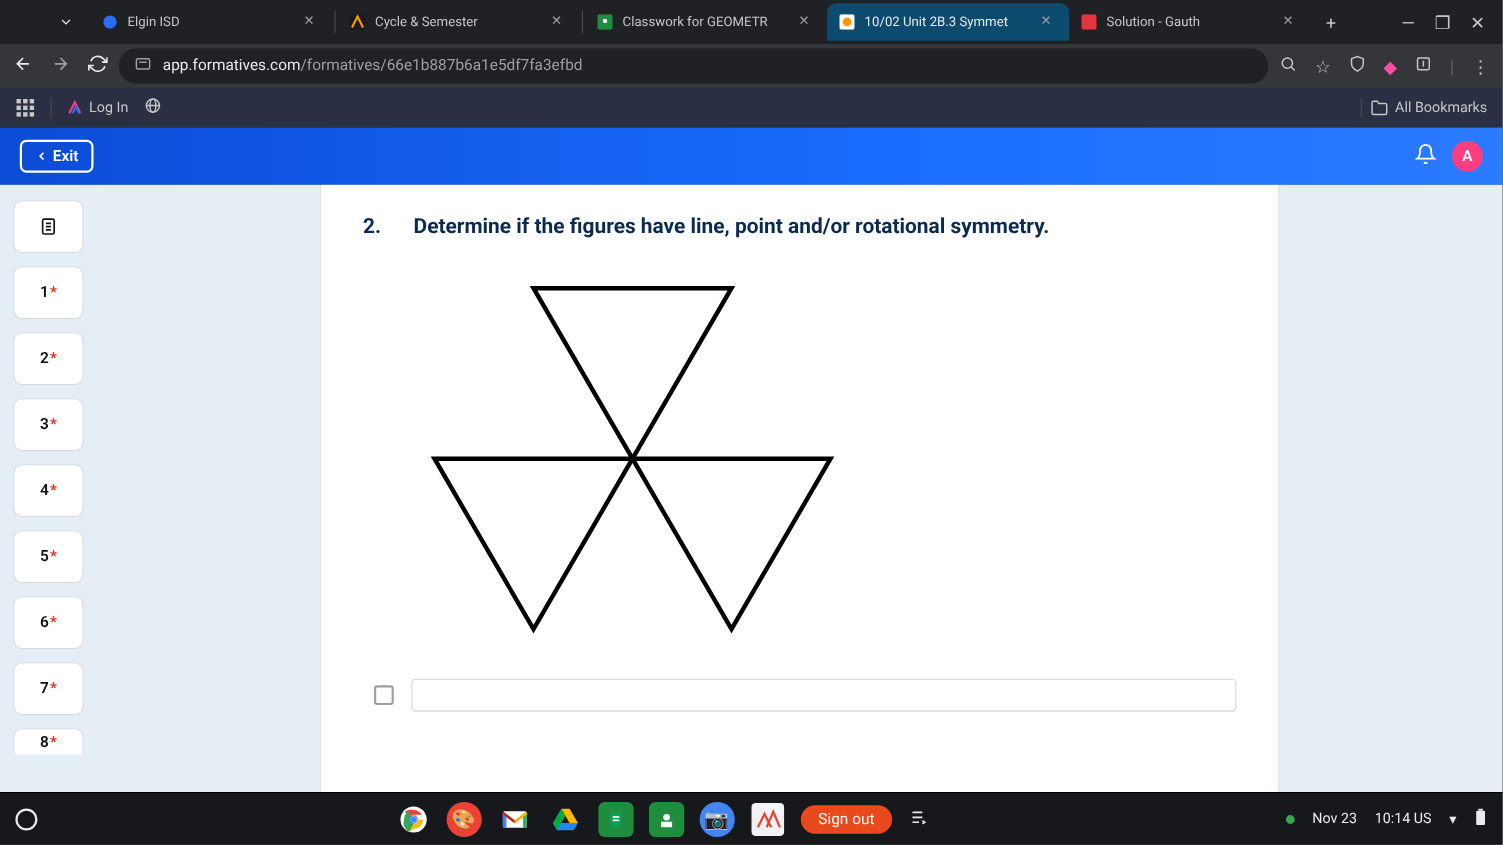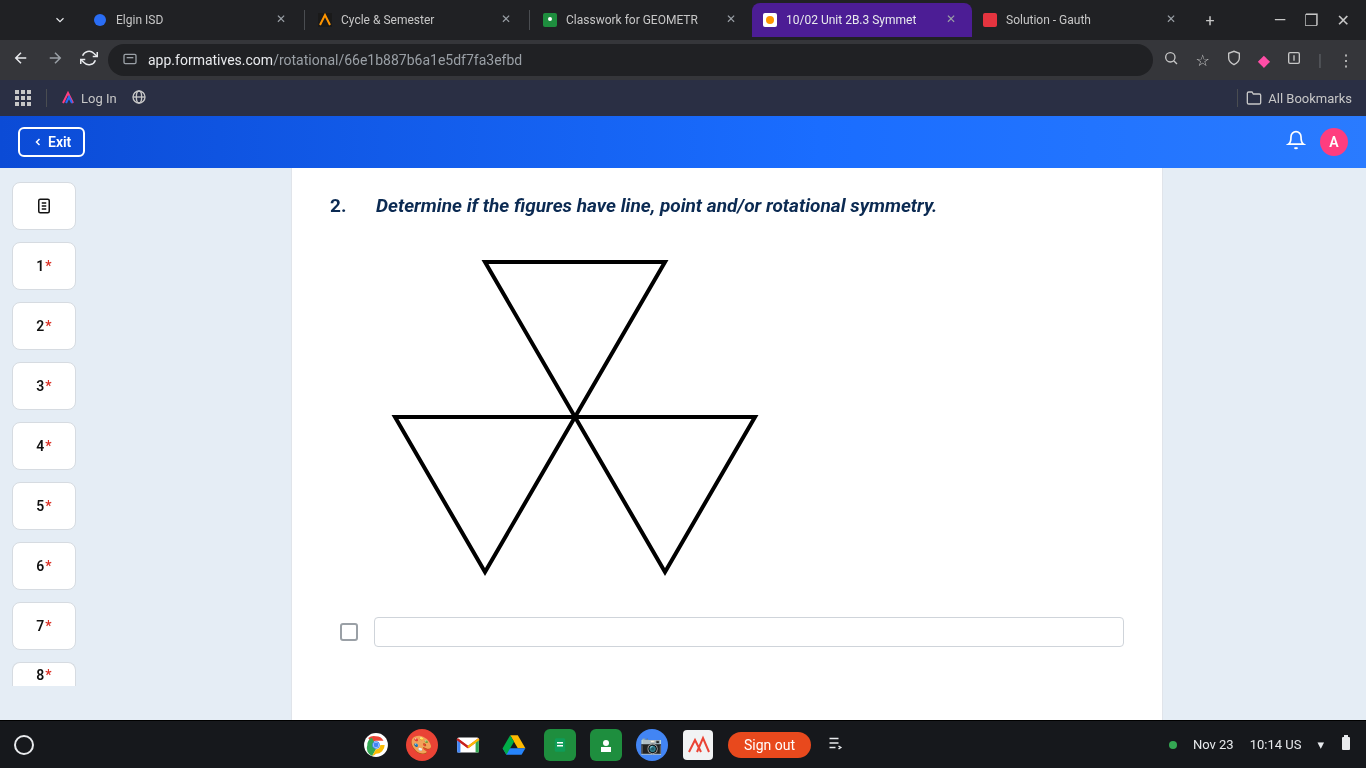--- a/index.html
+++ b/index.html
@@ -2,21 +2,21 @@
 <html><head>
 <meta charset="utf-8">
 <style>
 * { margin: 0; padding: 0; box-sizing: border-box; font-family: -apple-system, BlinkMacSystemFont, "Segoe UI", Roboto, sans-serif; }
 body { width: 1366px; height: 768px; overflow: hidden; background: #202124; display: flex; flex-direction: column; }
 
 
 .tab-strip { height: 40px; background: #202124; display: flex; align-items: center; padding: 0 8px; gap: 0; margin-left: 38px; }
 .tab-strip .chevron { width: 28px; height: 28px; display: flex; align-items: center; justify-content: center; color: #9aa0a6; border-radius: 50%; margin-right: 8px; }
 .tab { height: 34px; display: flex; align-items: center; padding: 0 10px; color: #c7c7c7; font-size: 12px; gap: 8px; border-radius: 8px 8px 0 0; max-width: 220px; flex: 1; min-width: 0; position: relative; }
-.tab.active { background: #4c1d95; color: #e8eaed; }
+.tab.active { background: #0c4a6e; color: #e8eaed; }
 .tab .favicon { width: 16px; height: 16px; display: flex; align-items: center; justify-content: center; flex-shrink: 0; }
 .tab .title { white-space: nowrap; overflow: hidden; text-overflow: ellipsis; flex: 1; }
 .tab .close { width: 16px; height: 16px; color: #9aa0a6; flex-shrink: 0; }
 .tab-sep { width: 1px; height: 20px; background: #4a4d51; margin: 0 2px; }
 .new-tab { width: 28px; height: 28px; display: flex; align-items: center; justify-content: center; color: #c7c7c7; margin-left: 4px; }
 .win-controls { margin-left: auto; display: flex; gap: 18px; color: #c7c7c7; padding: 0 8px; }
 
 .addr-bar { height: 40px; background: #35363a; display: flex; align-items: center; padding: 0 12px; gap: 10px; }
 .nav-icons { display: flex; gap: 16px; align-items: center; color: #9aa0a6; }
 .nav-icons .enabled { color: #e8eaed; }
@@ -40,21 +40,21 @@
 
 .content { flex: 1; background: #e5edf5; display: flex; overflow: hidden; }
 .qnav { width: 88px; padding: 14px 12px; display: flex; flex-direction: column; gap: 12px; }
 .qnav-item { width: 64px; height: 48px; background: #fff; border: 1px solid #d6dbe1; border-radius: 8px; display: flex; align-items: center; justify-content: center; font-size: 14px; font-weight: 600; color: #111; cursor: pointer; }
 .qnav-item .ast { color: #d93025; margin-left: 1px; }
 
 .page { flex: 1; display: flex; justify-content: center; padding: 0; overflow: hidden; }
 .sheet { width: 870px; background: #fff; padding: 26px 38px; box-shadow: 0 0 0 1px #e0e4ea; }
 .q-row { display: flex; gap: 22px; }
 .q-num { font-size: 19px; font-weight: 700; color: #0b2a52; width: 24px; }
-.q-text { font-size: 19px; font-weight: 700; color: #0b2a52; font-style: italic; }
+.q-text { font-size: 19px; font-weight: 700; color: #0b2a52; }
 .figure { margin-top: 40px; margin-left: 60px; }
 .answer-row { margin-top: 36px; margin-left: 10px; display: flex; align-items: center; gap: 16px; }
 .answer-box { flex: 1; height: 30px; border: 1px solid #cfd4da; border-radius: 4px; }
 .checkbox-sq { width: 18px; height: 18px; border: 2px solid #9aa0a6; border-radius: 3px; }
 
 
 .shelf { height: 48px; background: #16181c; display: flex; align-items: center; padding: 0 14px; gap: 10px; border-top: 1px solid #000; }
 .shelf .circle { width: 20px; height: 20px; border: 2px solid #e8eaed; border-radius: 50%; }
 .shelf .center { margin-left: auto; display: flex; gap: 14px; align-items: center; }
 .shelf .icon { width: 32px; height: 32px; border-radius: 50%; display: flex; align-items: center; justify-content: center; font-size: 18px; }
@@ -141,21 +141,21 @@
     <span class="enabled"><svg width="18" height="18" viewBox="0 0 24 24" fill="none" stroke="currentColor" stroke-width="2">
           <path d="M23 4v6h-6M1 20v-6h6"></path>
           <path d="M3.51 9a9 9 0 0114.85-3.36L23 10M1 14l4.64 4.36A9 9 0 0020.49 15"></path>
         </svg></span>
   </div>
   <div class="url-field">
     <span><svg width="16" height="16" viewBox="0 0 24 24" fill="none" stroke="#9aa0a6" stroke-width="2">
           <rect x="3" y="5" width="18" height="14" rx="2"></rect>
           <line x1="7" y1="10" x2="17" y2="10"></line>
         </svg></span>
-    <span><span class="host">app.formatives.com</span><span>/rotational/66e1b887b6a1e5df7fa3efbd</span></span>
+    <span><span class="host">app.formatives.com</span><span>/formatives/66e1b887b6a1e5df7fa3efbd</span></span>
   </div>
   <div class="addr-right">
     <span><svg width="16" height="16" viewBox="0 0 24 24" fill="none" stroke="currentColor" stroke-width="2">
           <circle cx="11" cy="11" r="7"></circle>
           <line x1="21" y1="21" x2="16" y2="16"></line>
         </svg></span>
     <span>☆</span>
     <span><svg width="16" height="16" viewBox="0 0 24 24" fill="none" stroke="currentColor" stroke-width="2">
           <path d="M12 22s8-4 8-10V5l-8-3-8 3v7c0 6 8 10 8 10z"></path>
         </svg></span>

